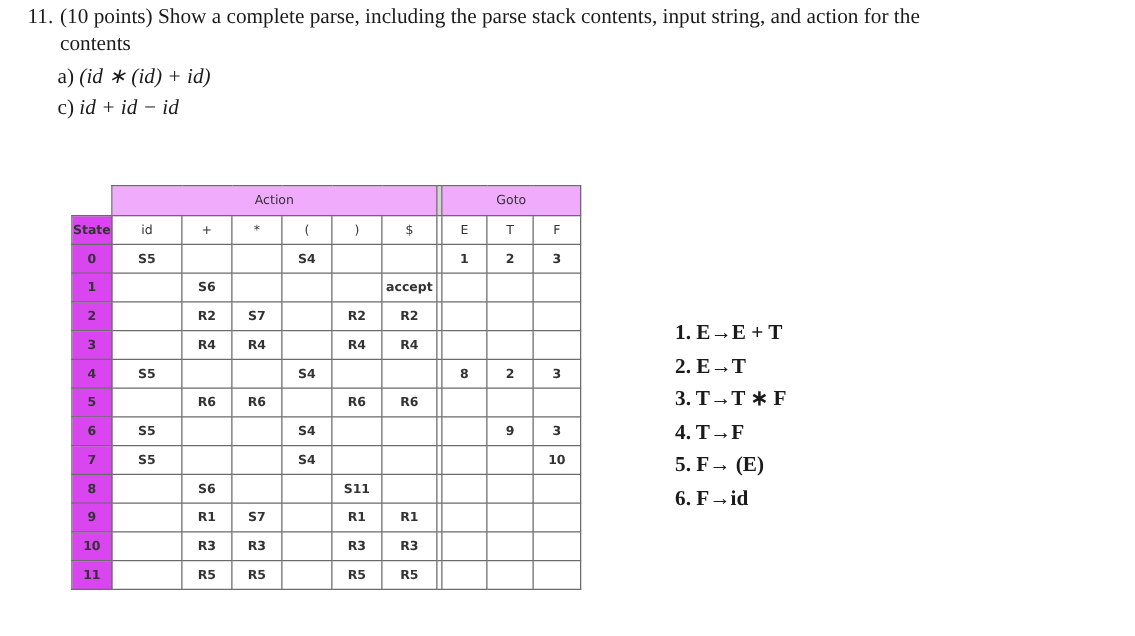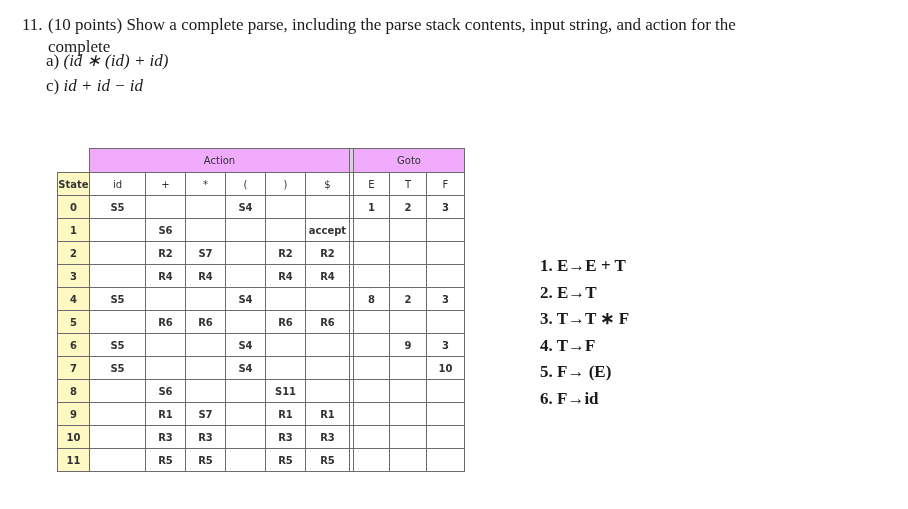--- a/index.html
+++ b/index.html
@@ -1,39 +1,39 @@
 <!DOCTYPE html>
 <html><head>
 <meta charset="utf-8">
 <style>
   html, body { margin:0; padding:0; background:#ffffff; }
   body { width:908px; height:509px; position:relative; overflow:hidden; font-family:"DejaVu Serif", serif; color:#1a1a1a; }
   .q { position:absolute; left:22px; top:2px; width:880px; font-size:17px; line-height:22px; font-family:"Liberation Serif", serif; }
-  .q .num { display:inline-block; width:26px;margin-top:12px; }
+  .q .num { display:inline-block; width:26px; }
   .q .cont { padding-left:26px; display:block; }
   .parts { position:absolute; left:46px; top:48px; font-family:"Liberation Serif", serif; font-size:17px; }
   .parts div { height:25px; line-height:25px; }
   .parts .m { font-style:italic; }
   table.lr { position:absolute; left:57px; top:148px; border-collapse:collapse; font-family:"DejaVu Sans", sans-serif; font-size:10px; font-weight:bold; color:#333; }
   table.lr td { border:1px solid #6b6b6b; text-align:center; padding:0; height:22px; }
-  table.lr td.state { background:#fef9c3; width:30px; }
+  table.lr td.state { background:#d946ef; width:30px; }
   table.lr td.blank { border:none; background:transparent; }
   table.lr td.grp { background:#f0abfc; font-weight:normal; height:23px; }
   table.lr td.gap { width:3px; border-top:1px solid #6b6b6b; border-bottom:1px solid #6b6b6b; background:#fff; }
   table.lr td.gapg { width:3px; background:#d4d4d4; }
   table.lr td.h { font-weight:normal; }
   .grammar { position:absolute; left:540px; top:253px; font-family:"Liberation Serif", serif; font-size:17px; }
   .grammar div { height:26.5px; line-height:26px;font-weight:bold; }
 </style>
 </head>
 <body>
 
 <div class="q">
   <span class="num">11.</span><span>(10 points) Show a complete parse, including the parse stack contents, input string, and action for the</span>
-  <span class="cont">complete</span>
+  <span class="cont">contents</span>
 </div>
 
 <div class="parts">
   <div><span>a)</span> <span class="m">(id ∗ (id) + id)</span></div>
   <div><span>c)</span> <span class="m">id + id − id</span></div>
 </div>
 
 <table class="lr">
   <colgroup>
     <col style="width:32px">

